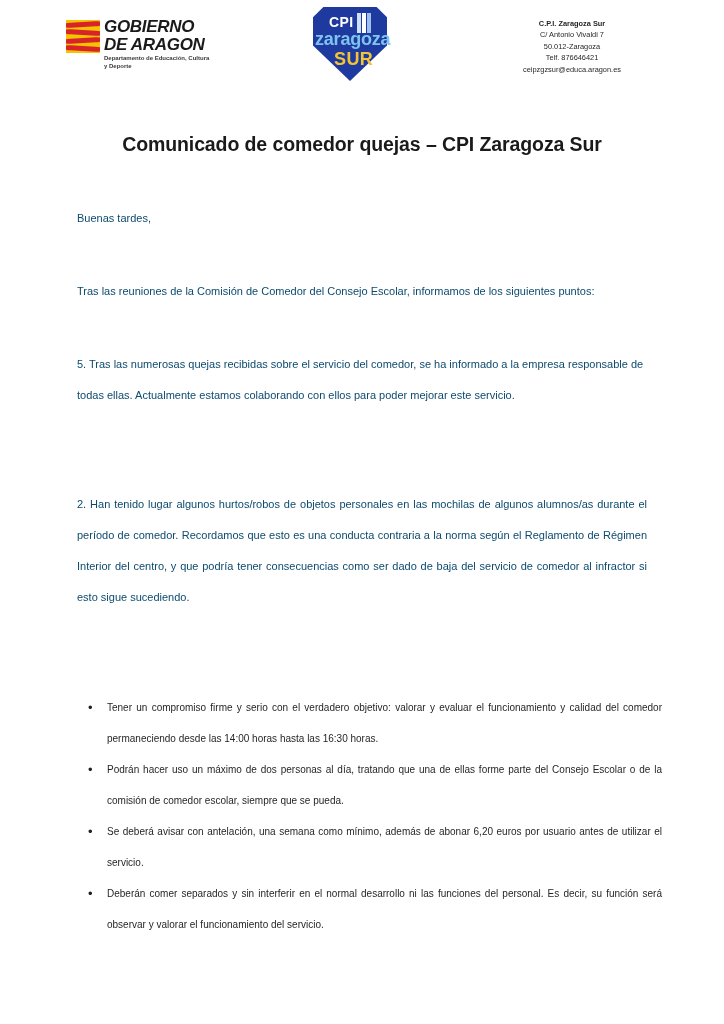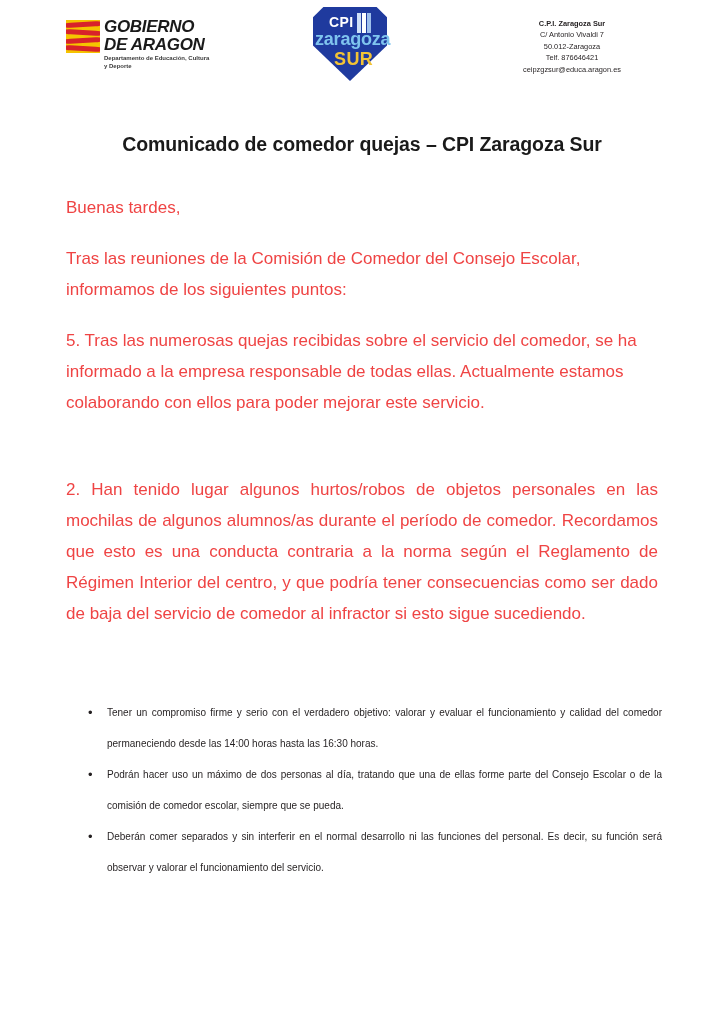--- a/index.html
+++ b/index.html
@@ -176,24 +176,24 @@
   }
 
   .content {
     position: absolute;
     left: 62px;
     top: 188px;
     width: 600px;
   }
 
   .para {
-    font-size: 17px;
+    font-size: 11px;
     line-height: 31px;
-    color: #ef4444;
-    margin: 4px;
+    color: #0c4a6e;
+    margin: 15px;
     text-align: justify;
   }
   .para.left { text-align: left; }
   .gap-s { height: 12px; }
   .gap-m { height: 48px; }
   .gap-l { height: 52px; }
 
   .bullets {
     margin: 0;
     padding: 0;
@@ -268,16 +268,17 @@
   <div class="gap-s"></div>
   <p class="para left">5. Tras las numerosas quejas recibidas sobre el servicio del comedor, se ha informado a la empresa responsable de todas ellas. Actualmente estamos colaborando con ellos para poder mejorar este servicio.</p>
   <div class="gap-m"></div>
   <p class="para">2. Han tenido lugar algunos hurtos/robos de objetos personales en las mochilas de algunos alumnos/as durante el período de comedor. Recordamos que esto es una conducta contraria a la norma según el Reglamento de Régimen Interior del centro, y que podría tener consecuencias como ser dado de baja del servicio de comedor al infractor si esto sigue sucediendo.</p>
   <div class="gap-l"></div>
   <div class="gap-s"></div>
 
   <ul class="bullets">
     <li>Tener un compromiso firme y serio con el verdadero objetivo: valorar y evaluar el funcionamiento y calidad del comedor permaneciendo desde las 14:00 horas hasta las 16:30 horas.</li>
     <li>Podrán hacer uso un máximo de dos personas al día, tratando que una de ellas forme parte del Consejo Escolar o de la comisión de comedor escolar, siempre que se pueda.</li>
+    <li>Se deberá avisar con antelación, una semana como mínimo, además de abonar 6,20 euros por usuario antes de utilizar el servicio.</li>
     <li>Deberán comer separados y sin interferir en el normal desarrollo ni las funciones del personal. Es decir, su función será observar y valorar el funcionamiento del servicio.</li>
   </ul>
 
 </div>
 
 </body></html>

